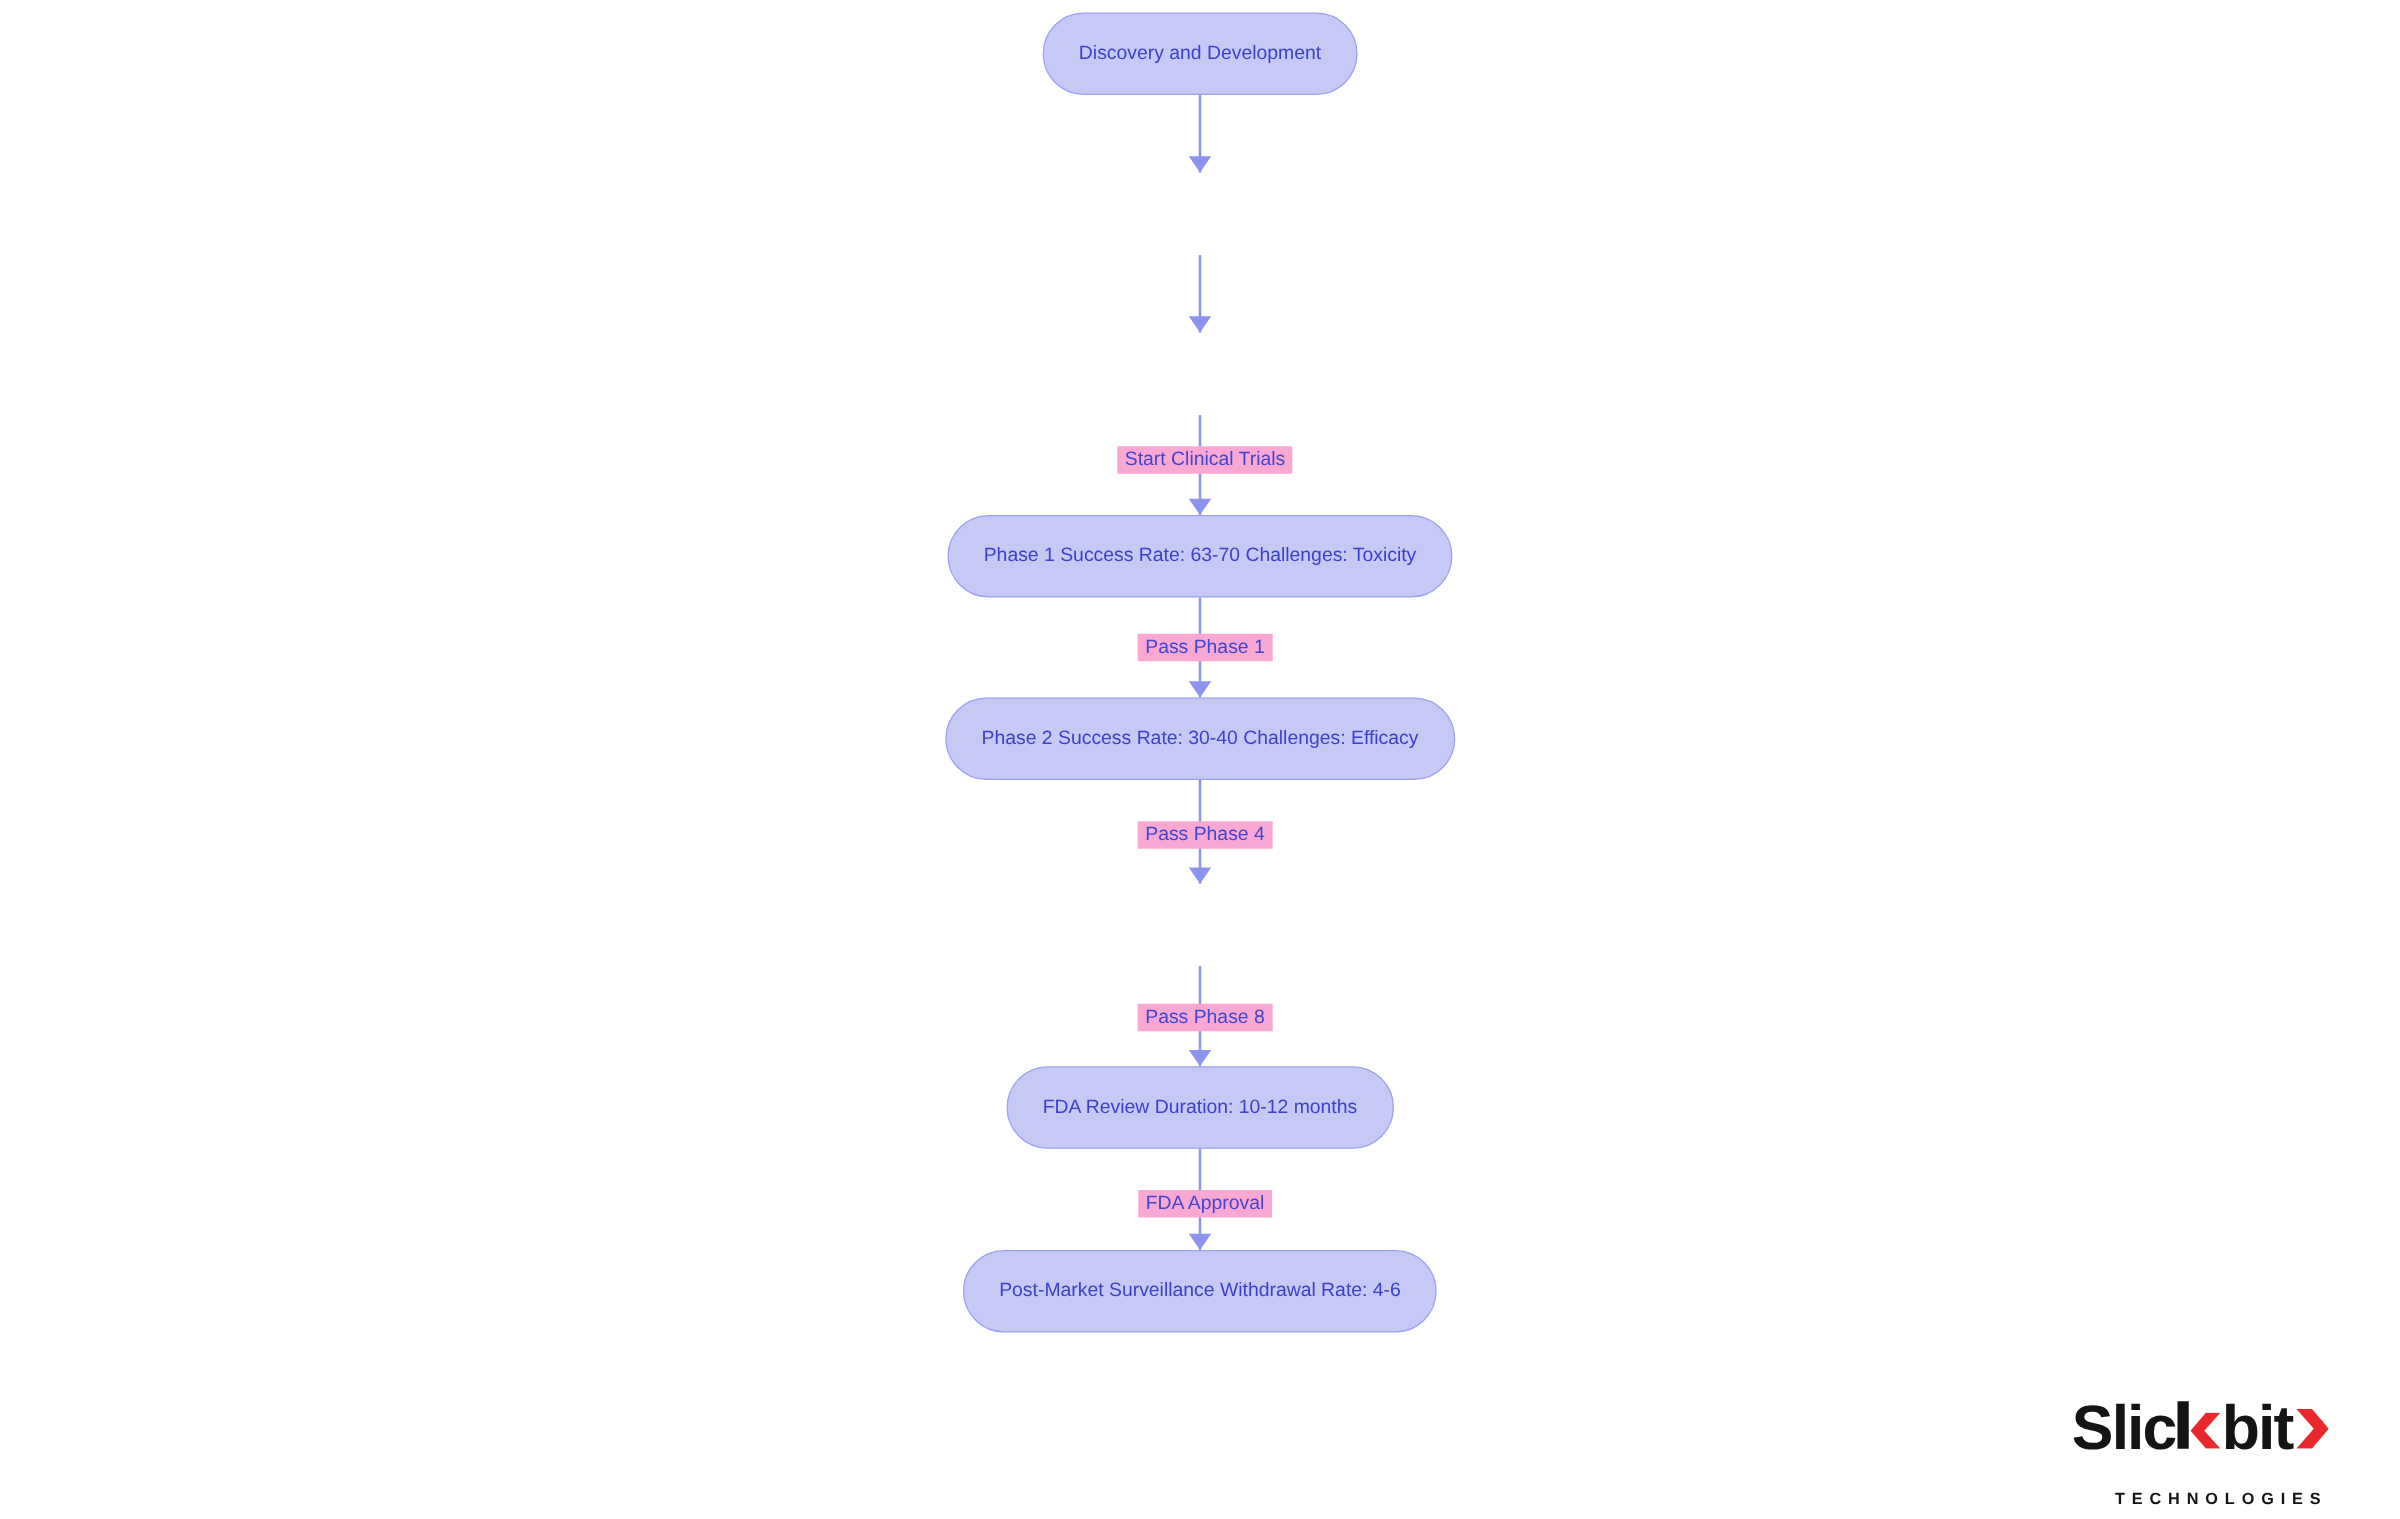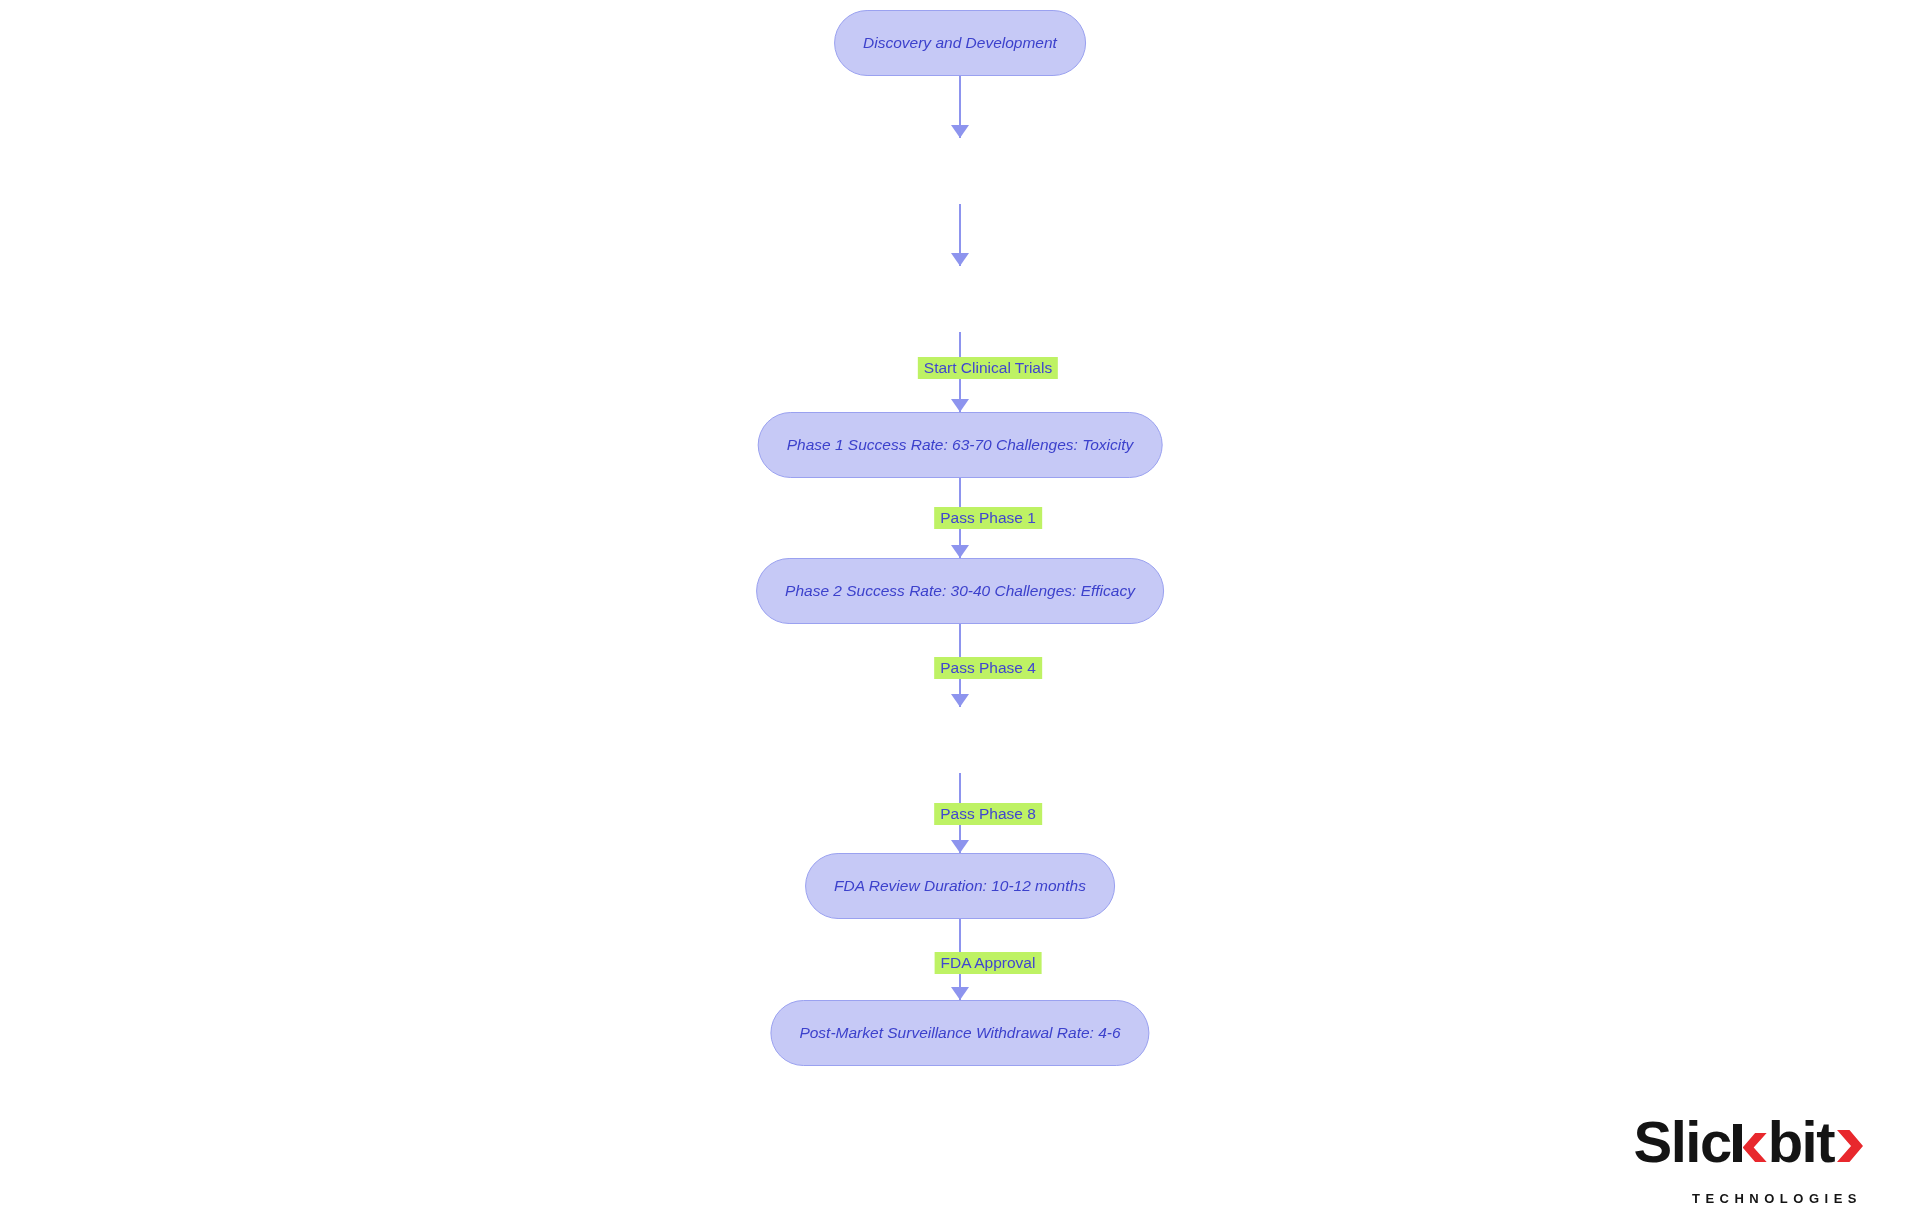--- a/index.html
+++ b/index.html
@@ -25,21 +25,20 @@
     line-height: 63px;
     padding: 0 28px;
     width: max-content;
     background: var(--node-fill);
     border: 1.5px solid var(--node-border);
     border-radius: 33px;
     color: var(--node-text);
     font-size: 15.5px;
     white-space: nowrap;
     text-align: center;
-    font-style: italic;
   }
 
   .connector {
     position: absolute;
     left: 959px;
     width: 2px;
     background: var(--edge);
   }
   .connector .arrowhead {
     position: absolute;
@@ -47,41 +46,41 @@
     left: -8px;
     width: 0;
     height: 0;
     border-left: 9px solid transparent;
     border-right: 9px solid transparent;
     border-top: 13px solid var(--edge);
   }
 
   .edge-label {
     position: absolute;
-    left: 988px;
+    left: 964px;
     transform: translateX(-50%);
     height: 22px;
     line-height: 22px;
     padding: 0 6px;
-    background: #bef264;
+    background: #f9a8d4;
     color: var(--edge-label-text);
     font-size: 15.5px;
     white-space: nowrap;
     z-index: 2;
   }
 
   .logo {
     position: absolute;
     right: 57px;
     top: 1116px;
     text-align: right;
   }
   .wordmark {
     color: var(--logo-text);
-    font-size: 58px;
+    font-size: 50px;
     font-weight: 700;
     letter-spacing: -1.5px;
     line-height: 52px;
     white-space: nowrap;
   }
   .wordmark .stem {
     display: inline-block;
     width: 9px;
     height: 38px;
     background: var(--logo-text);

